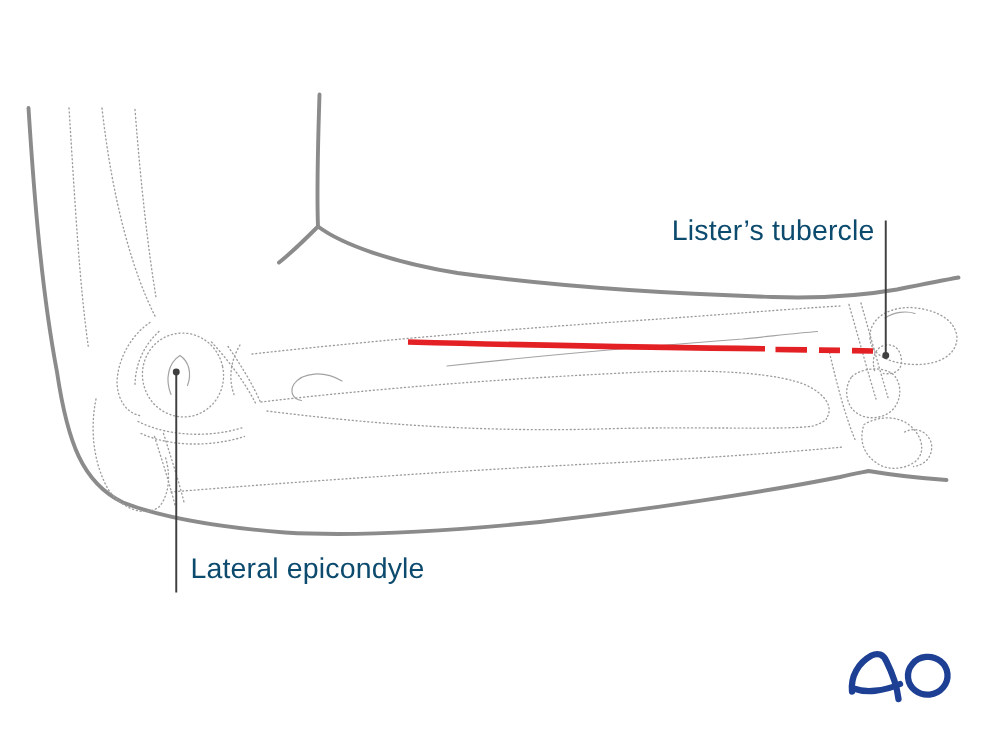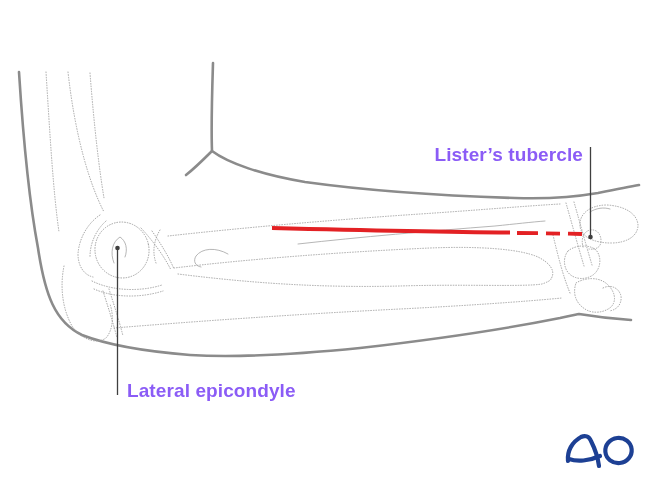--- a/index.html
+++ b/index.html
@@ -7,27 +7,27 @@
     position:relative;
     width:665px;height:493px;
     background:#ffffff;
     overflow:hidden;
     font-family:"Liberation Sans", sans-serif;
   }
   .illustration{position:absolute;left:0;top:0;}
   .anat-label{
     position:absolute;
     font-size:19px;
-    font-weight:700;
-    color:#8b5cf6;
+    font-weight:400;
+    color:#0c4a6e;
     letter-spacing:0.1px;
     white-space:nowrap;
     line-height:1.1;
   }
-  .label-lateral{left:127px;top:381px;}
+  .label-lateral{left:127px;top:370px;}
   .label-lister{right:82px;top:145px;}
   .sr-only{
     position:absolute;width:1px;height:1px;
     overflow:hidden;clip:rect(0 0 0 0);white-space:nowrap;
   }
   
   .skin{fill:none;stroke:#8b8b8b;stroke-width:2.6;stroke-linecap:round;stroke-linejoin:round;}
   .bone{fill:none;stroke:#9d9d9d;stroke-width:0.9;stroke-linecap:round;stroke-dasharray:0.7 1.9;}
   .fine{fill:none;stroke:#a3a3a3;stroke-width:0.8;stroke-linecap:round;}
   .incision{fill:none;stroke:#e32124;stroke-width:3.8;stroke-linecap:butt;}

